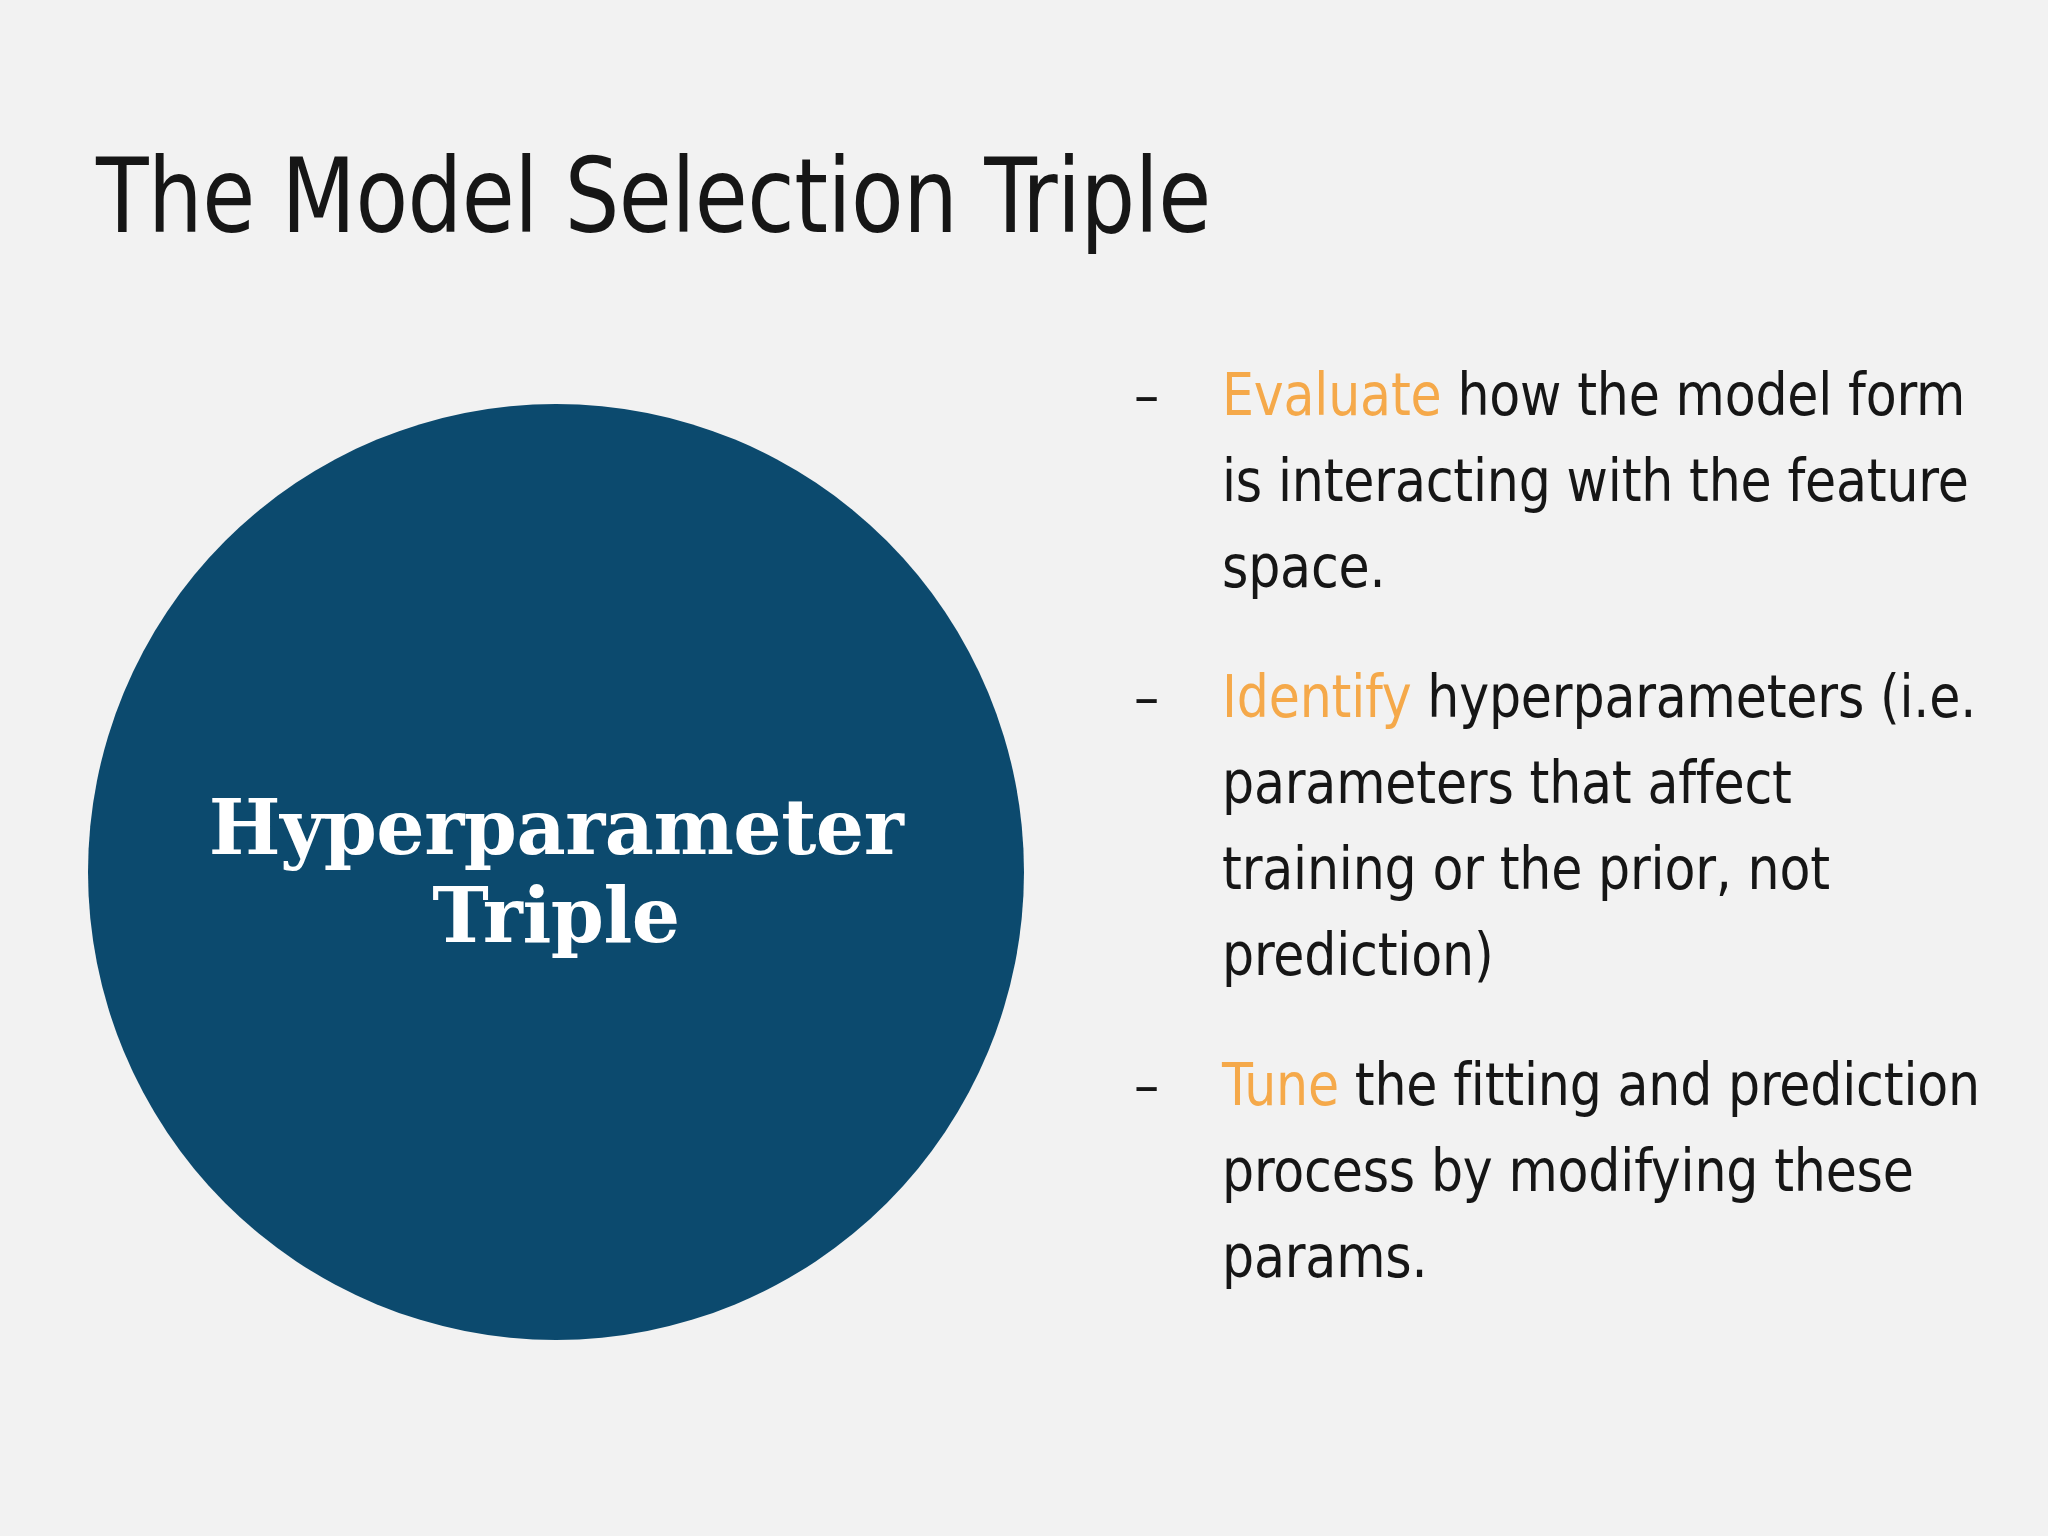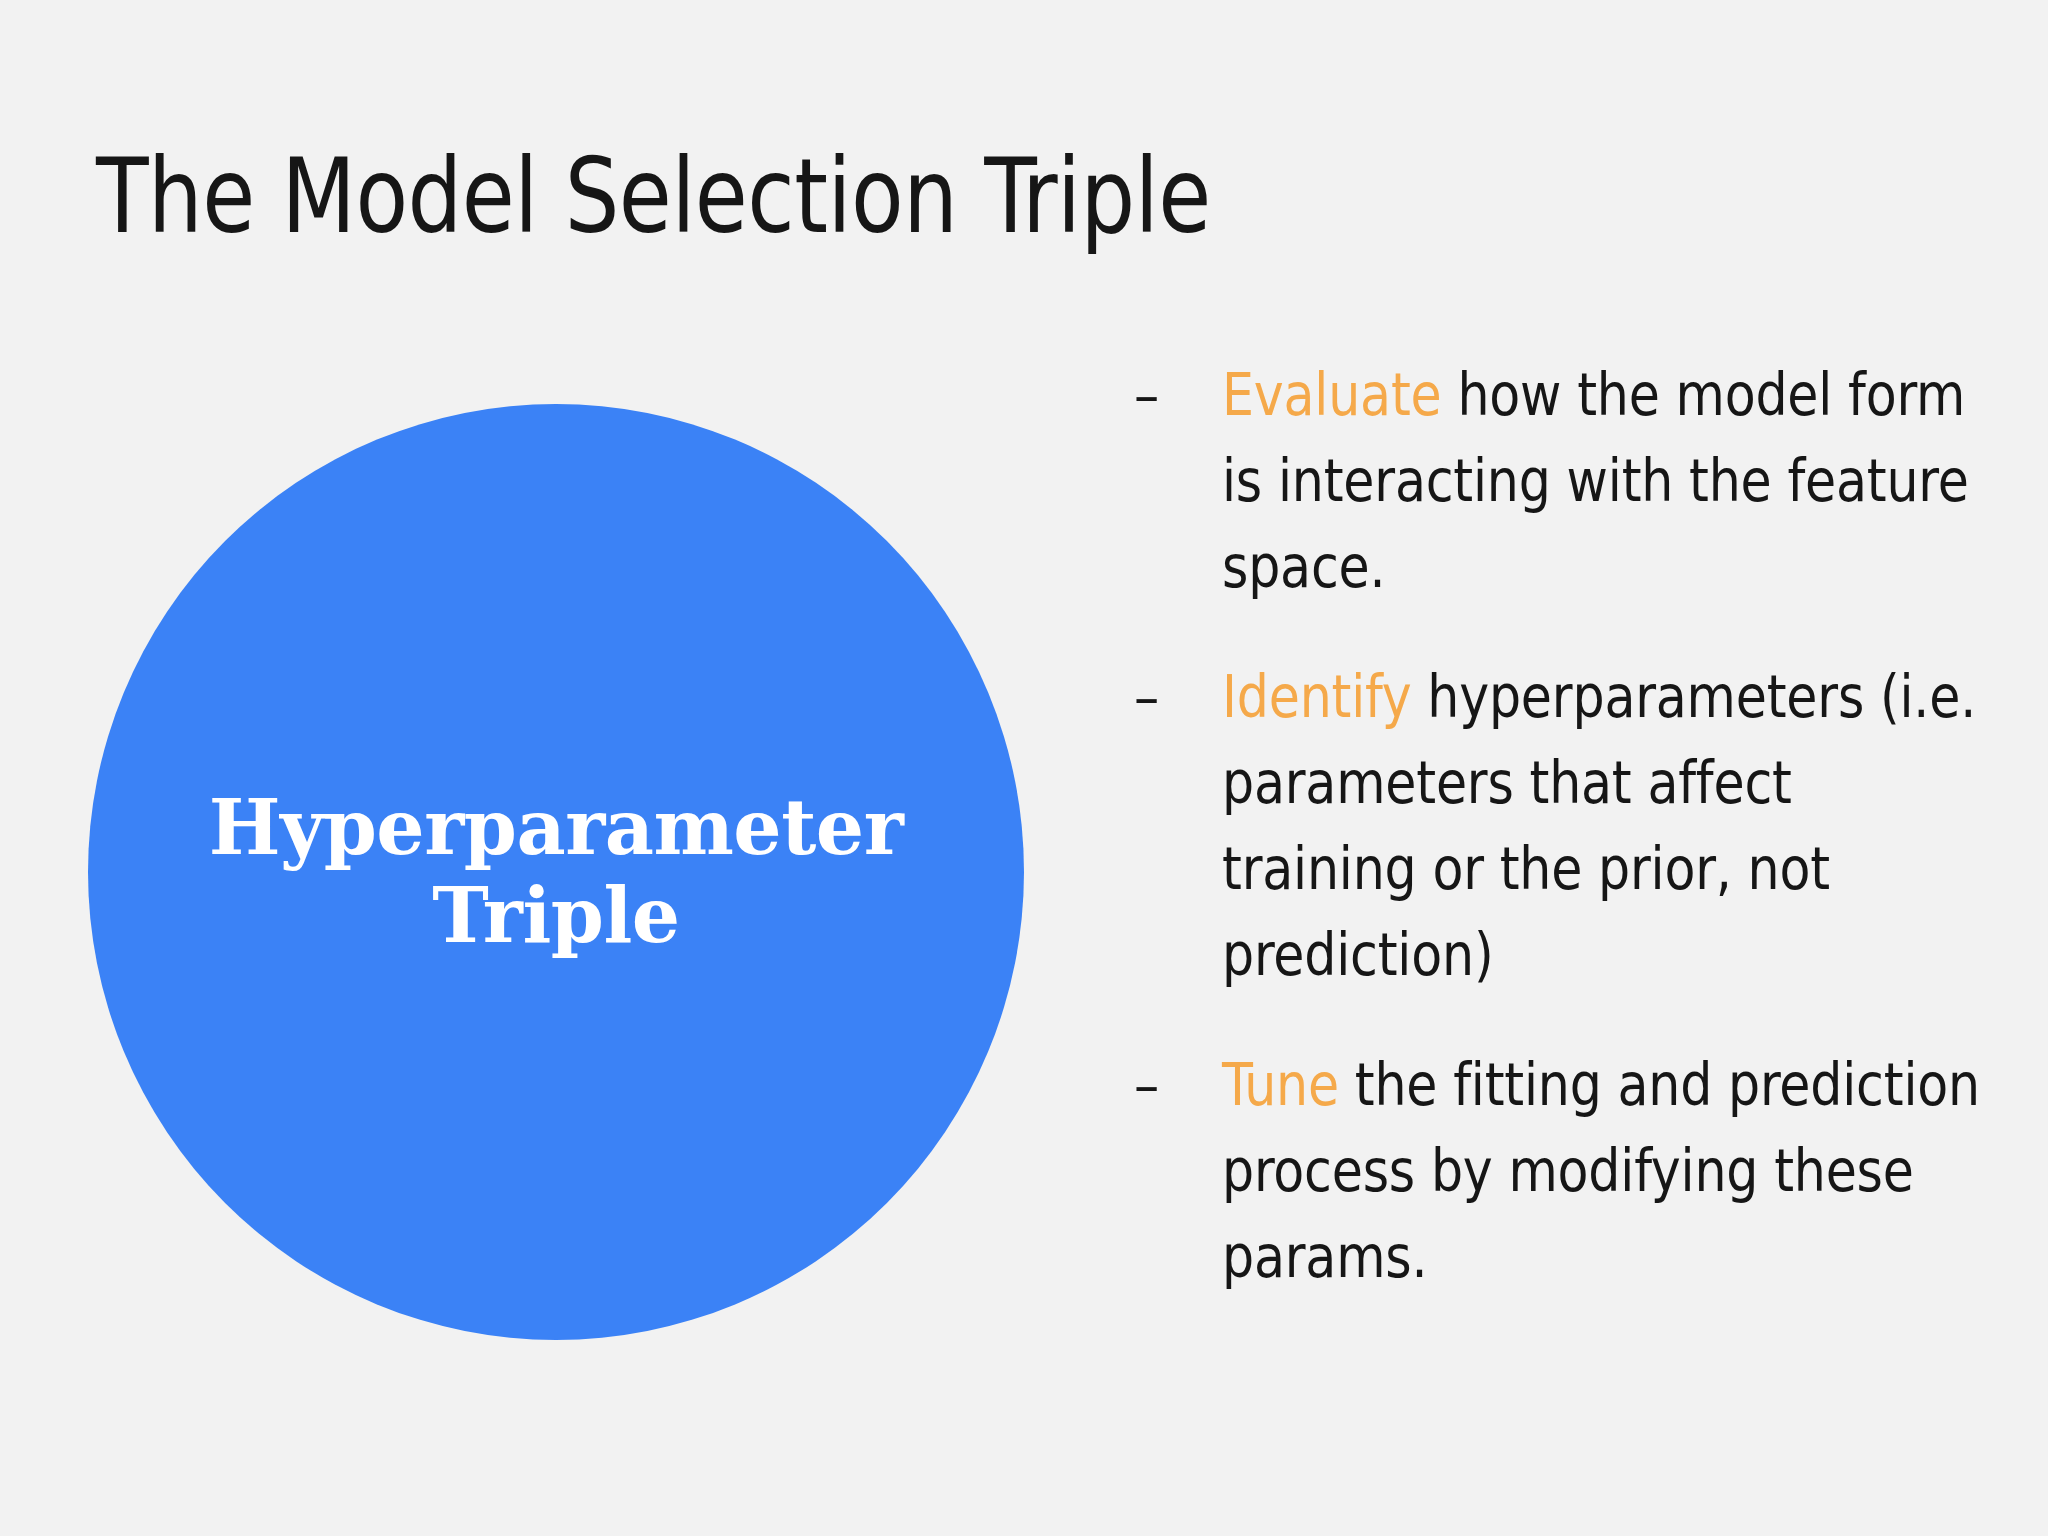--- a/index.html
+++ b/index.html
@@ -42,21 +42,21 @@
     position: absolute;
     left: 88px;
     top: 404px;
     width: 936px;
     height: 936px;
   }
   .circle {
     position: absolute;
     inset: 0;
     border-radius: 50%;
-    background: #3b82f6;
+    background: #0c4a6e;
     display: flex;
     align-items: center;
     justify-content: center;
   }
   .circle-label {
     font-family: "DejaVu Serif", "Liberation Serif", serif;
     font-weight: 700;
     font-size: 76px;
     line-height: 1.16;
     color: #ffffff;

